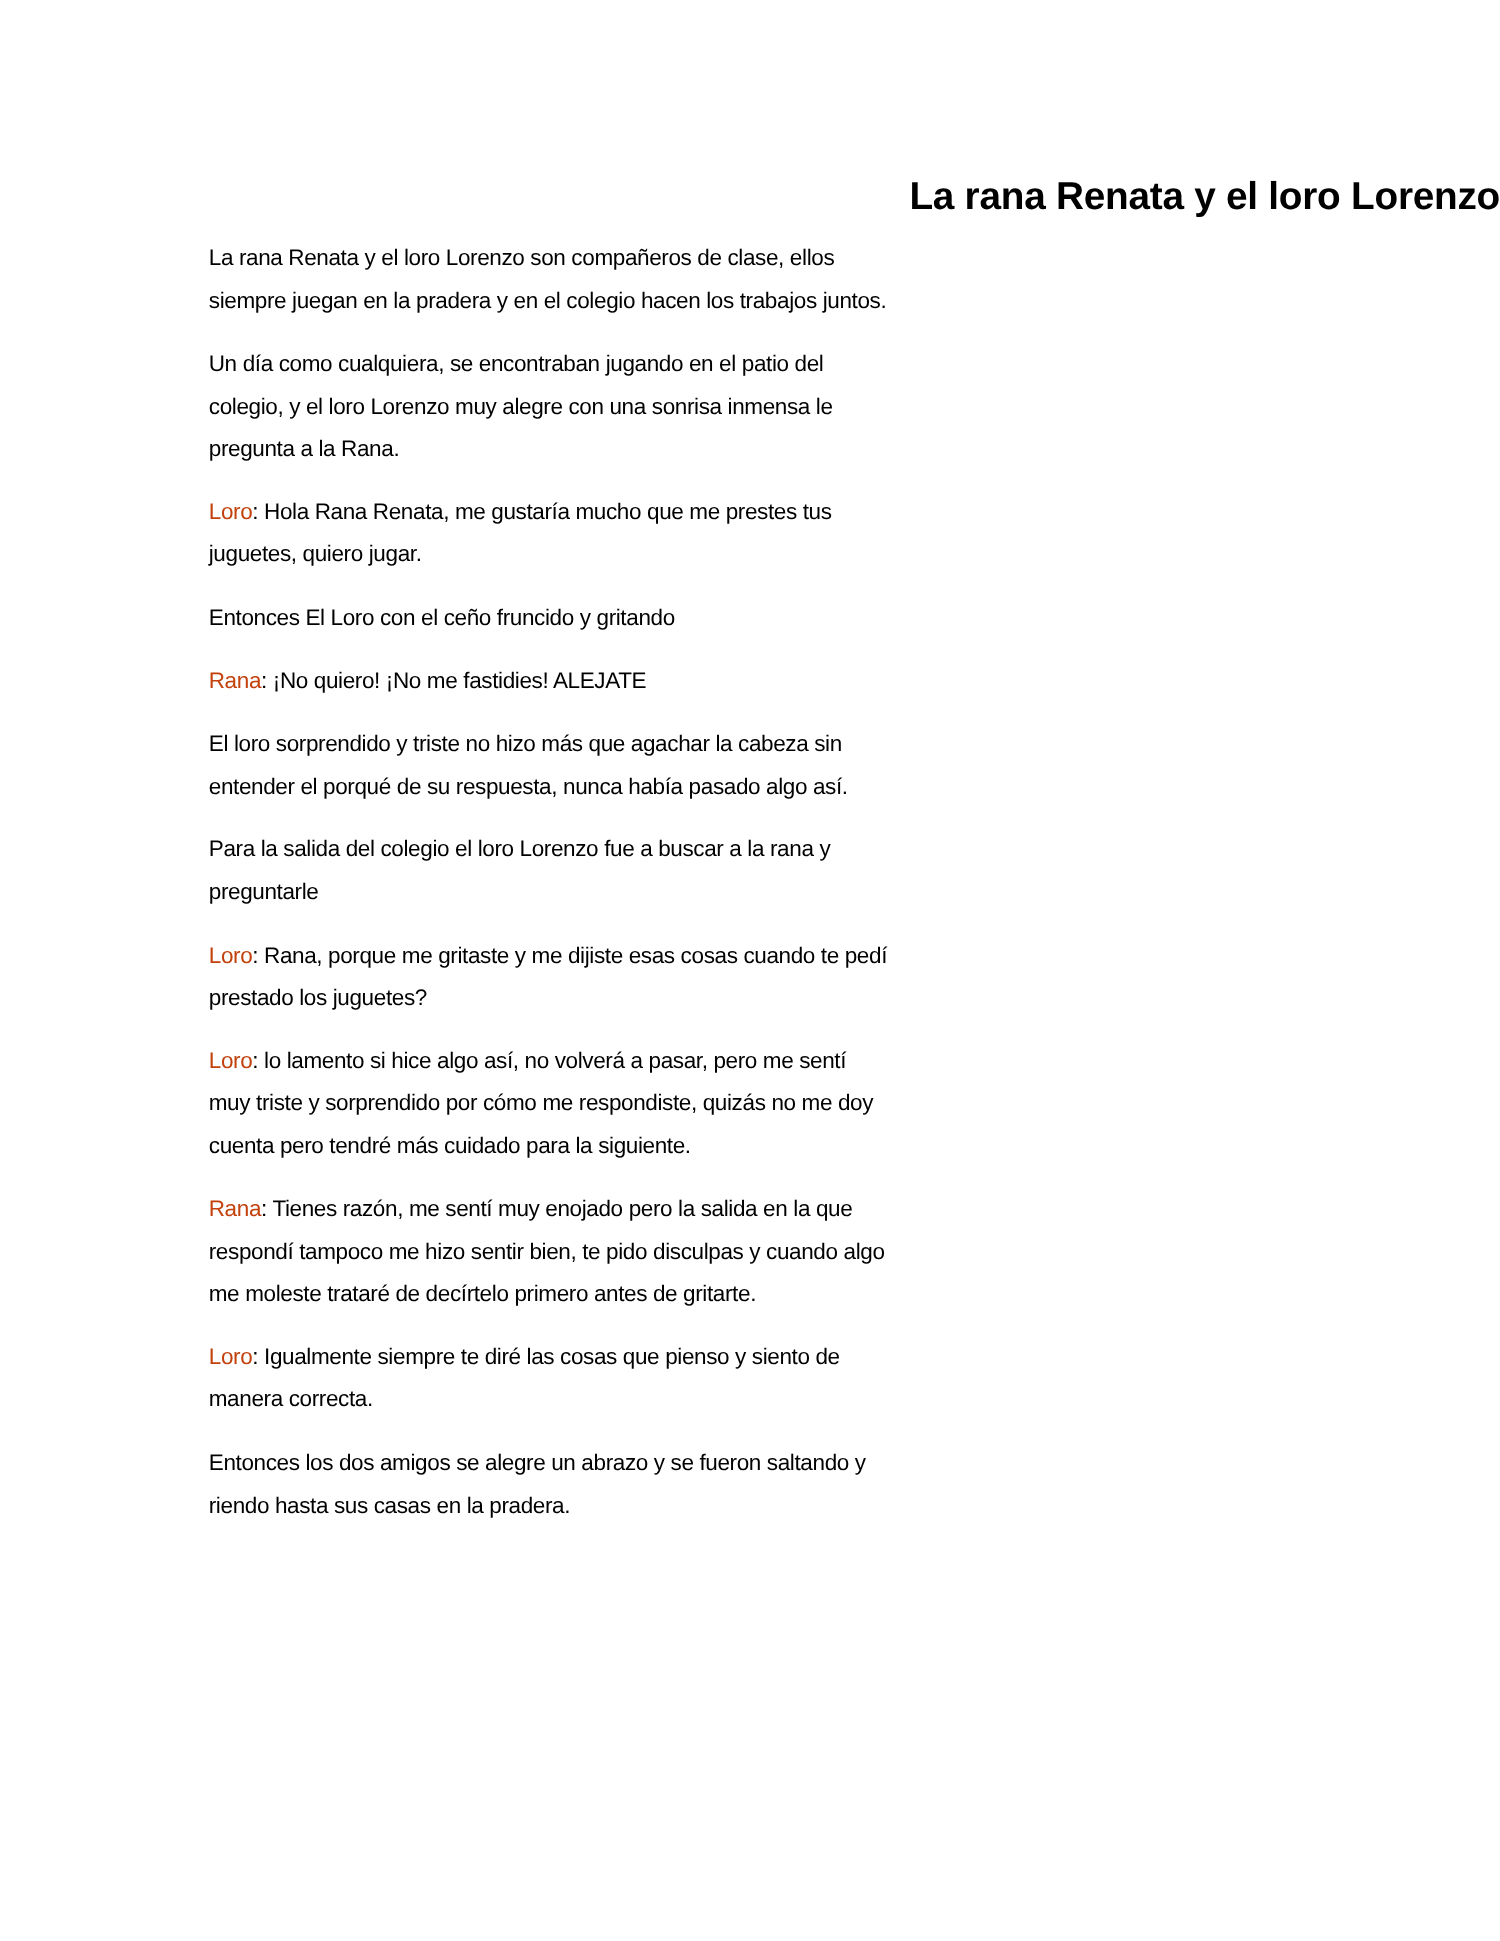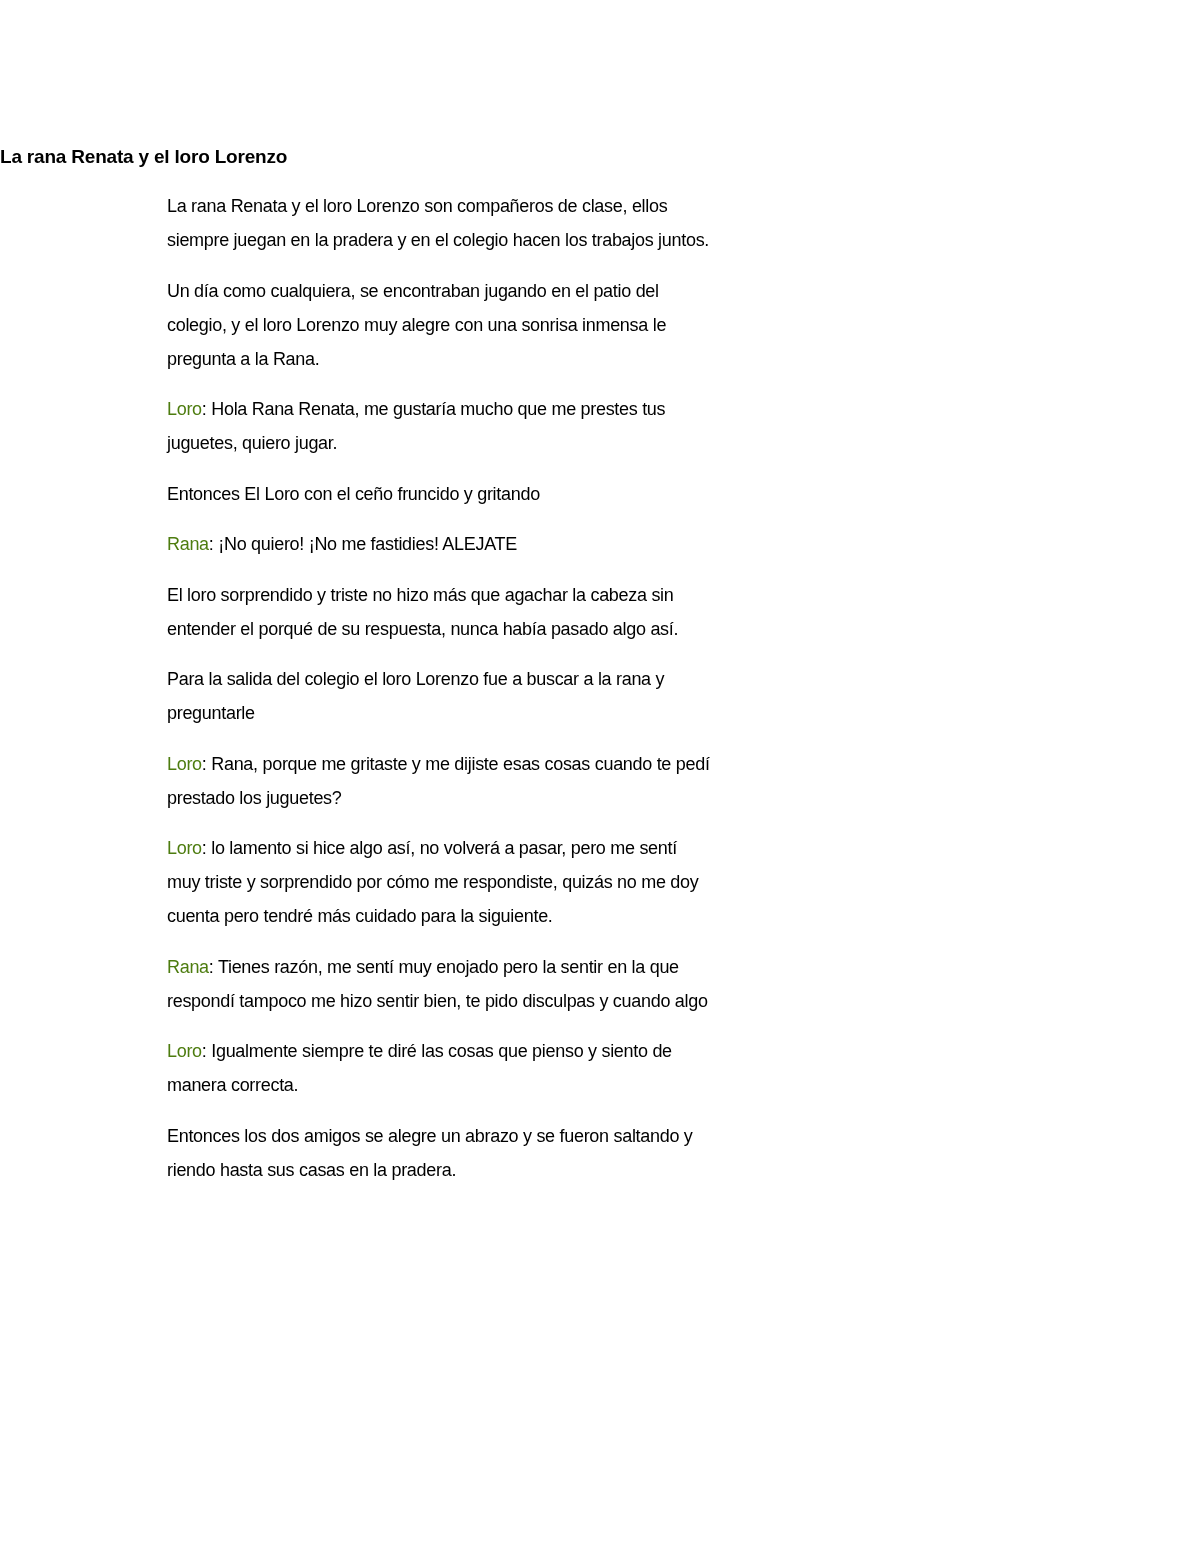--- a/index.html
+++ b/index.html
@@ -5,30 +5,30 @@
     html, body { margin: 0; padding: 0; background: #ffffff; }
     body { width: 1200px; height: 1553px; position: relative; overflow: hidden; }
     .page {
       position: absolute; left: 0; top: 0; width: 1200px; height: 1553px;
       background: #ffffff;
       font-family: "Liberation Sans", "DejaVu Sans", sans-serif;
       color: #000000;
     }
     .title {
       position: absolute; left: 0; width: 1200px; top: 141px;
-      text-align: left; font-weight: bold; font-size: 19px; line-height: 32px;
+      text-align: right; font-weight: bold; font-size: 31px; line-height: 32px;
       letter-spacing: -0.2px;
     }
     .body-text {
       position: absolute; left: 167px; top: 189px; width: 880px;
       font-size: 18px; line-height: 34px; letter-spacing: -0.3px;
     }
     .para { margin: 0 0 16.5px 0; white-space: nowrap; }
     .line { display: block; }
-    .speaker { color: #4d7c0f; }
+    .speaker { color: #c2410c; }
   </style>
 </head>
 <body>
 
 <div class="page">
   <div class="title">La rana Renata y el loro Lorenzo</div>
   <div class="body-text" id="story-body">
       <p class="para">
         <span class="line"><span>La rana Renata y el loro Lorenzo son compañeros de clase, ellos</span></span>
         <span class="line"><span>siempre juegan en la pradera y en el colegio hacen los trabajos juntos.</span></span>
@@ -59,22 +59,23 @@
       <p class="para">
         <span class="line"><span class="speaker">Loro</span><span>: Rana, porque me gritaste y me dijiste esas cosas cuando te pedí</span></span>
         <span class="line"><span>prestado los juguetes?</span></span>
       </p>
       <p class="para">
         <span class="line"><span class="speaker">Loro</span><span>: lo lamento si hice algo así, no volverá a pasar, pero me sentí</span></span>
         <span class="line"><span>muy triste y sorprendido por cómo me respondiste, quizás no me doy</span></span>
         <span class="line"><span>cuenta pero tendré más cuidado para la siguiente.</span></span>
       </p>
       <p class="para">
-        <span class="line"><span class="speaker">Rana</span><span>: Tienes razón, me sentí muy enojado pero la sentir en la que</span></span>
+        <span class="line"><span class="speaker">Rana</span><span>: Tienes razón, me sentí muy enojado pero la salida en la que</span></span>
         <span class="line"><span>respondí tampoco me hizo sentir bien, te pido disculpas y cuando algo</span></span>
+        <span class="line"><span>me moleste trataré de decírtelo primero antes de gritarte.</span></span>
       </p>
       <p class="para">
         <span class="line"><span class="speaker">Loro</span><span>: Igualmente siempre te diré las cosas que pienso y siento de</span></span>
         <span class="line"><span>manera correcta.</span></span>
       </p>
       <p class="para">
         <span class="line"><span>Entonces los dos amigos se alegre un  abrazo y se fueron saltando y</span></span>
         <span class="line"><span>riendo hasta sus casas en la pradera.</span></span>
       </p>
     </div>

